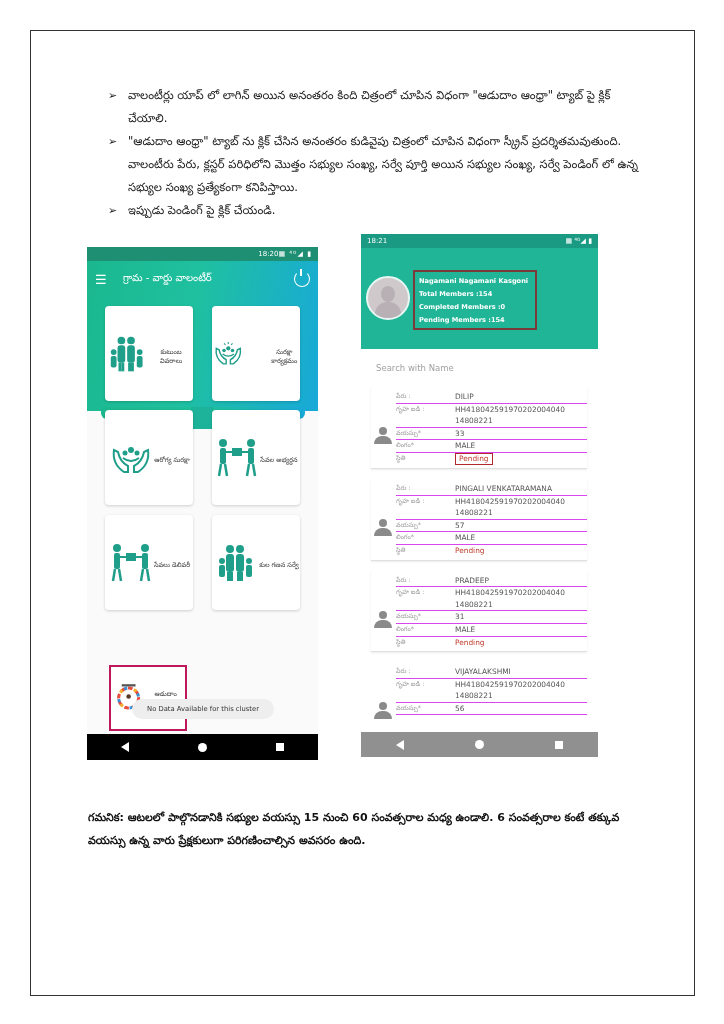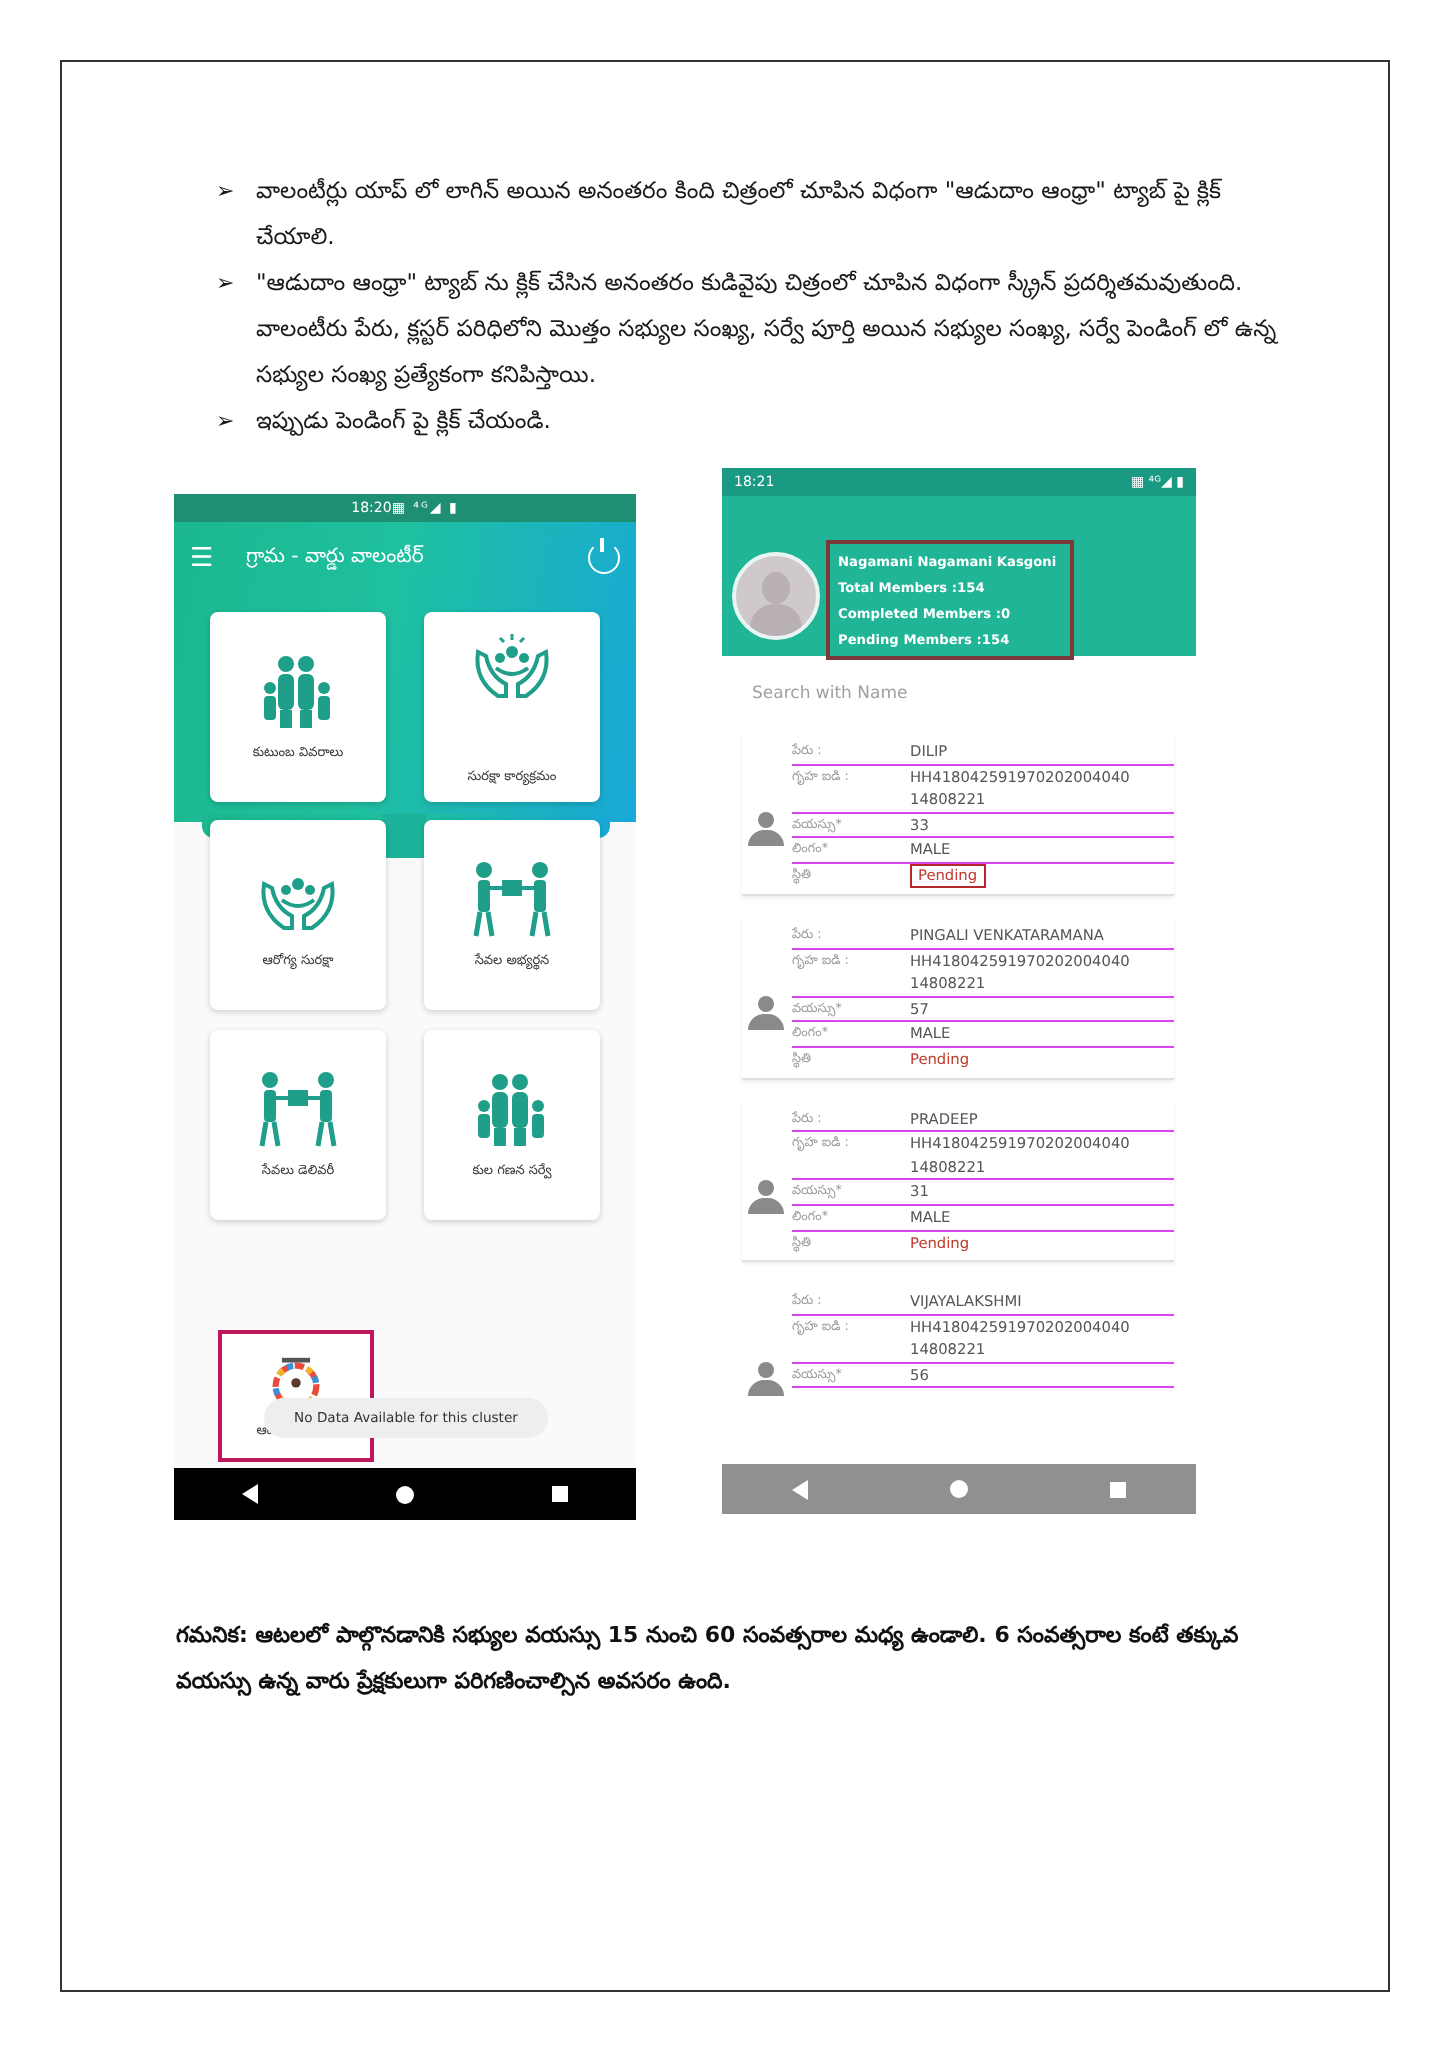--- a/index.html
+++ b/index.html
@@ -12,50 +12,50 @@
   }
 
   
   .bullets { position: absolute; left: 108px; top: 84px; width: 540px; }
   .bullet { display: flex; font-size: 11.5px; line-height: 23px; color: #1a1a1a; margin-bottom: 0px; }
   .bullet .arrow { width: 20px; flex: none; font-size: 11px; }
   .bullet .text { flex: 1; }
 
   
   .phone1 { position: absolute; left: 87px; top: 247px; width: 231px; height: 513px; background: #fafafa; overflow: hidden; }
-  .p1-status { height: 14px; background: #1f8f74; color: #fff; font-size: 7px; display: flex; align-items: center; justify-content: center; padding: 0 6px; }
+  .p1-status { height: 14px; background: #1f8f74; color: #fff; font-size: 7px; display: flex; align-items: center; justify-content: flex-end; padding: 0 6px; }
   .p1-status .icons { letter-spacing: 1px; font-size: 7px; }
   .p1-header {
     position: absolute; top: 14px; left: 0; width: 231px; height: 150px;
     background: linear-gradient(100deg, #1bb88f 0%, #1fc0a0 45%, #18a9d8 100%);
   }
   .p1-notch-left { position: absolute; left: 14px; top: 160px; width: 96px; height: 12px; background: linear-gradient(90deg,#1bb88f,#1fbf9c); border-radius: 0 0 6px 6px; }
   .p1-notch-mid { position: absolute; left: 104px; top: 160px; width: 22px; height: 22px; background: #1db39a; }
   .p1-notch-right { position: absolute; left: 120px; top: 160px; width: 98px; height: 12px; background: linear-gradient(90deg,#1fbf9c,#18a9d8); border-radius: 0 0 6px 6px; }
   .p1-toolbar { position: absolute; top: 20px; left: 0; width: 231px; height: 24px; display: flex; align-items: center; color: #fff; font-size: 10px; padding: 0 8px; }
   .p1-toolbar .menu { font-size: 13px; width: 28px; }
   .p1-toolbar .title { flex: 1; }
   .p1-toolbar .power { width: 16px; height: 16px; border: 1.6px solid #fff; border-radius: 50%; border-top-color: transparent; position: relative; }
   .p1-toolbar .power::after { content: ""; position: absolute; left: 5px; top: -3px; width: 2px; height: 7px; background: #fff; }
 
-  .tile { position: absolute; width: 88px; height: 95px; background: #fff; border-radius: 4px; box-shadow: 0 1px 3px rgba(0,0,0,0.18); display: flex; flex-direction: column; align-items: center; justify-content: center; }
+  .tile { position: absolute; width: 88px; height: 95px; background: #fff; border-radius: 4px; box-shadow: 0 1px 3px rgba(0,0,0,0.18); display: flex; flex-direction: row; align-items: center; justify-content: center; }
   .tile .tile-label { font-size: 6.5px; color: #333; margin-top: 6px; text-align: center; }
   .tile svg { width: 46px; height: 40px; }
 
   .tile.highlight { border: 2px solid #be185d; box-shadow: none; border-radius: 0; margin-top: 36px; }
   .toast { position: absolute; left: 45px; top: 452px; width: 142px; height: 20px; background: #eeeeee; border-radius: 10px; font-size: 6.8px; color: #333; display: flex; align-items: center; justify-content: center; }
   .p1-navbar { position: absolute; left: 0; top: 487px; width: 231px; height: 26px; background: #000; display: flex; align-items: center; justify-content: space-around; color: #fff; }
   .nav-back { width: 0; height: 0; border-top: 5px solid transparent; border-bottom: 5px solid transparent; border-right: 8px solid #fff; }
   .nav-home { width: 9px; height: 9px; background: #fff; border-radius: 50%; }
   .nav-recent { width: 8px; height: 8px; background: #fff; }
 
   
   .phone2 { position: absolute; left: 361px; top: 234px; width: 237px; height: 523px; background: #fff; overflow: hidden; }
   .p2-status { height: 14px; background: #1a9a82; color: #fff; font-size: 7px; display: flex; align-items: center; justify-content: space-between; padding: 0 6px; }
-  .p2-header { height: 80px; background: #20b597; position: relative; }
+  .p2-header { height: 101px; background: #20b597; position: relative; }
   .p2-avatar { position: absolute; left: 5px; top: 28px; width: 44px; height: 44px; border-radius: 50%; background: #cfc9cc; border: 2px solid #e8f6f3; overflow: hidden; }
   .p2-avatar .head { position: absolute; left: 13px; top: 8px; width: 14px; height: 16px; border-radius: 50%; background: #b8b0b4; }
   .p2-avatar .body { position: absolute; left: 7px; top: 24px; width: 26px; height: 22px; border-radius: 12px 12px 0 0; background: #b8b0b4; }
   .p2-info { position: absolute; left: 52px; top: 22px; width: 124px; height: 60px; border: 2px solid #7a3a3a; padding: 3px 4px; color: #fff; font-size: 6.6px; font-weight: bold; line-height: 13px; }
   .p2-search { height: 38px; display: flex; align-items: center; padding-left: 15px; font-size: 8.5px; color: #a0a0a0; }
 
   .member { position: relative; margin: 0 11px 0 10px; padding-top: 4px; border-bottom: 1px solid #e0e0e0; box-shadow: 0 1px 2px rgba(0,0,0,0.08); margin-bottom: 10px; }
   .member .m-icon { position: absolute; left: 2px; top: 40px; width: 20px; height: 20px; }
   .member .m-icon .h { position: absolute; left: 6px; top: 0; width: 8px; height: 8px; border-radius: 50%; background: #8a8a8a; }
   .member .m-icon .b { position: absolute; left: 1px; top: 9px; width: 18px; height: 8px; border-radius: 8px 8px 0 0; background: #8a8a8a; }

